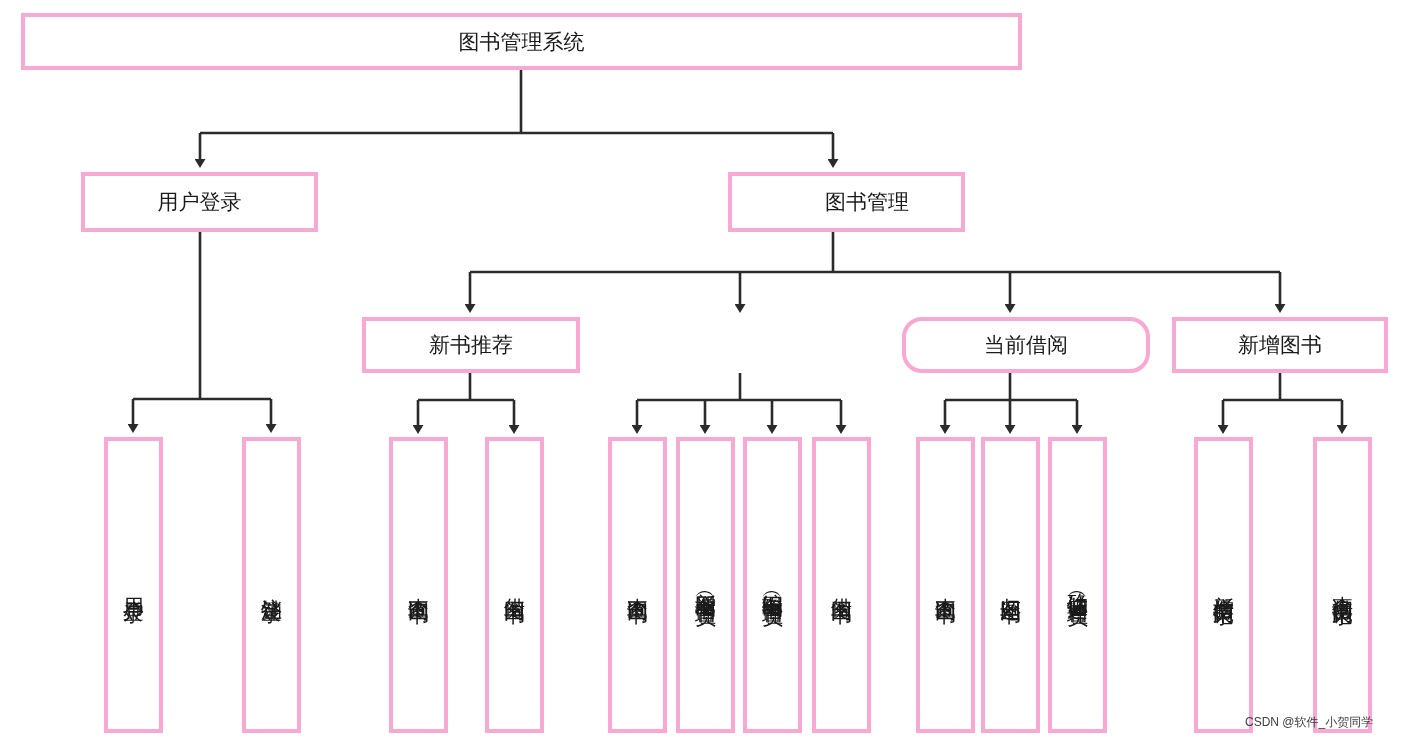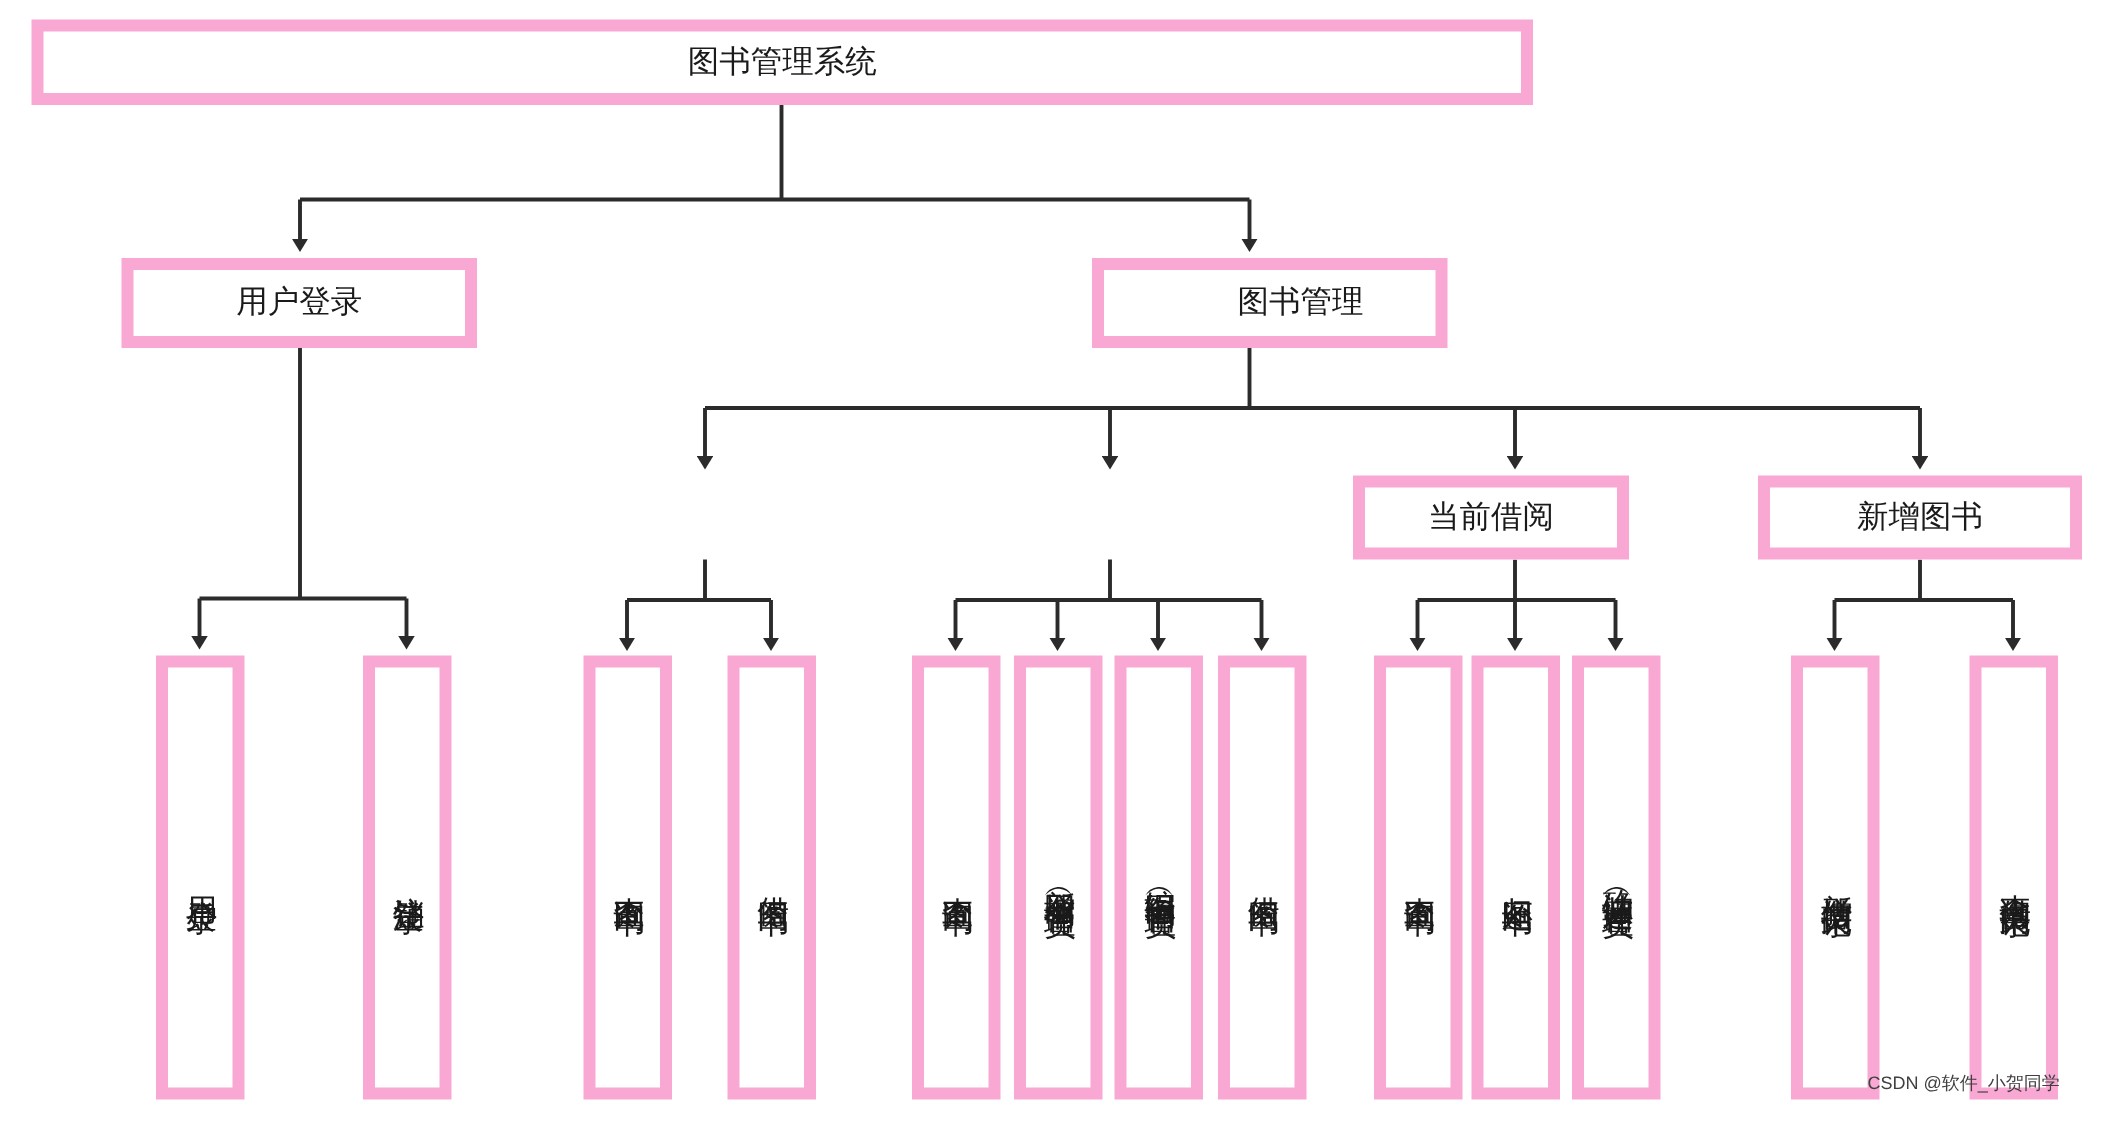--- a/index.html
+++ b/index.html
@@ -21,21 +21,21 @@
     position: absolute;
     left: 0;
     top: 0;
     width: 1405px;
     height: 747px;
   }
   .node {
     position: absolute;
     box-sizing: border-box;
     background: #ffffff;
-    border: 8px solid #f9a8d4;
+    border: 4px solid #f9a8d4;
     display: flex;
     align-items: center;
     justify-content: center;
     z-index: 2;
   }
   .node .label {
     color: #1a1a1a;
     text-align: center;
     line-height: 1.22;
     white-space: pre;
@@ -123,21 +123,24 @@
     <span class="label">图书管理系统</span>
   </div>
 
   <div class="node horiz" style="left:81px; top:172px; width:237px; height:60px;">
     <span class="label">用户登录</span>
   </div>
   <div class="node horiz" style="left:728px; top:172px; width:237px; height:60px;padding-left:41px;">
     <span class="label">图书管理</span>
   </div>
 
-  <div class="node horiz" style="left:902px; top:317px; width:184px; height:56px;">
+  <div class="node horiz" style="left:362px; top:317px; width:218px; height:56px;">
+    <span class="label">新书推荐</span>
+  </div>
+  <div class="node horiz" style="left:902px; top:317px; width:248px; height:56px;border-radius:20px;">
     <span class="label">当前借阅</span>
   </div>
   <div class="node horiz" style="left:1172px; top:317px; width:216px; height:56px;">
     <span class="label">新增图书</span>
   </div>
 
   <div class="node vert" style="left:104px; top:437px; width:59px; height:296px;">
     <span class="label">用户登录</span>
   </div>
   <div class="node vert" style="left:242px; top:437px; width:59px; height:296px;">

